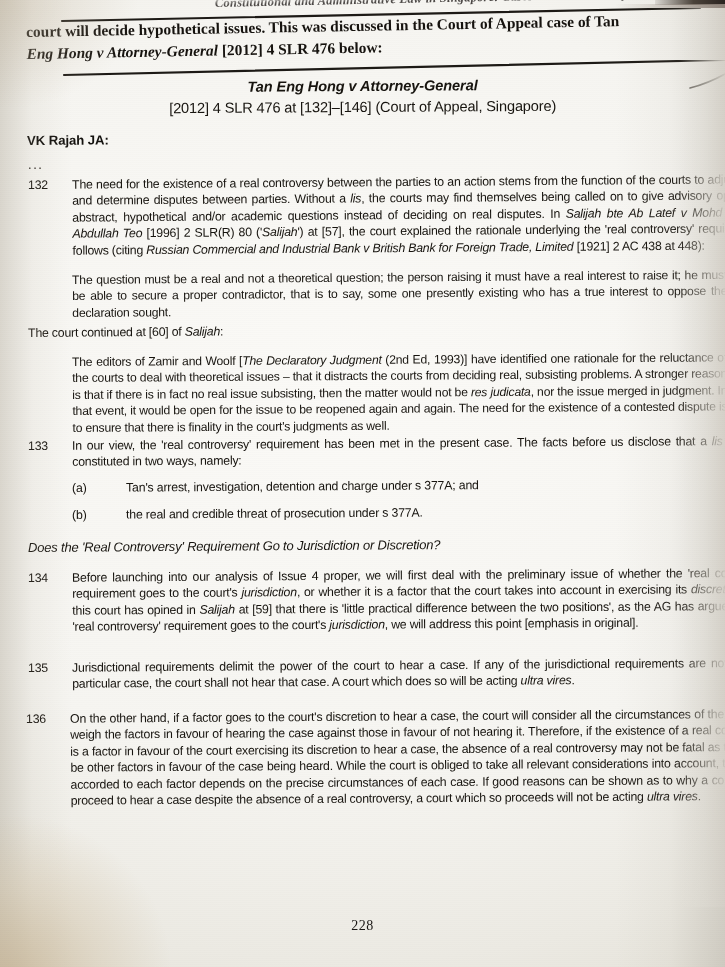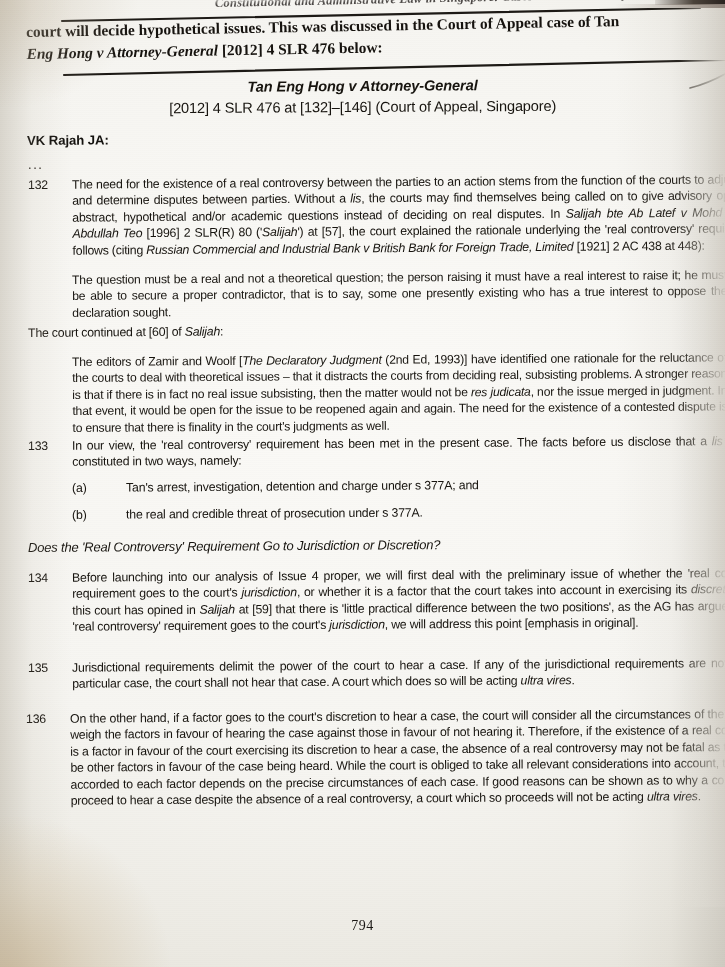--- a/index.html
+++ b/index.html
@@ -308,21 +308,21 @@
   <div class="blk para hang" style="left:28px; top:660px; width:706px; transform:rotate(-0.4deg);">
     <span class="num">135</span>
     <span class="rich"><span>Jurisdictional requirements delimit the power of the court to hear a case. If any of the jurisdictional requirements are not met in a particular case, the court shall not hear that case. A court which does so will be acting </span><i>ultra vires</i><span>.</span></span>
   </div>
 
   <div class="blk para hang" style="left:26px; top:711px; width:706px; transform:rotate(-0.4deg);">
     <span class="num">136</span>
     <span class="rich"><span>On the other hand, if a factor goes to the court's discretion to hear a case, the court will consider all the circumstances of the case and weigh the factors in favour of hearing the case against those in favour of not hearing it. Therefore, if the existence of a real controversy is a factor in favour of the court exercising its discretion to hear a case, the absence of a real controversy may not be fatal as there may be other factors in favour of the case being heard. While the court is obliged to take all relevant considerations into account, the weight accorded to each factor depends on the precise circumstances of each case. If good reasons can be shown as to why a court should proceed to hear a case despite the absence of a real controversy, a court which so proceeds will not be acting </span><i>ultra vires</i><span>.</span></span>
   </div>
 
-  <div class="folio">794</div>
+  <div class="folio">228</div>
 
   <div class="curl-fade"></div>
   <div class="paper-shadow-right"></div>
   <div class="paper-shadow-left"></div>
   <div class="paper-shadow-topleft"></div>
   <div class="paper-shadow-bottomleft"></div>
   <div class="dark-top-edge"></div>
   <div class="dark-top-edge2"></div>
   <div class="grain"></div>
 </div>

